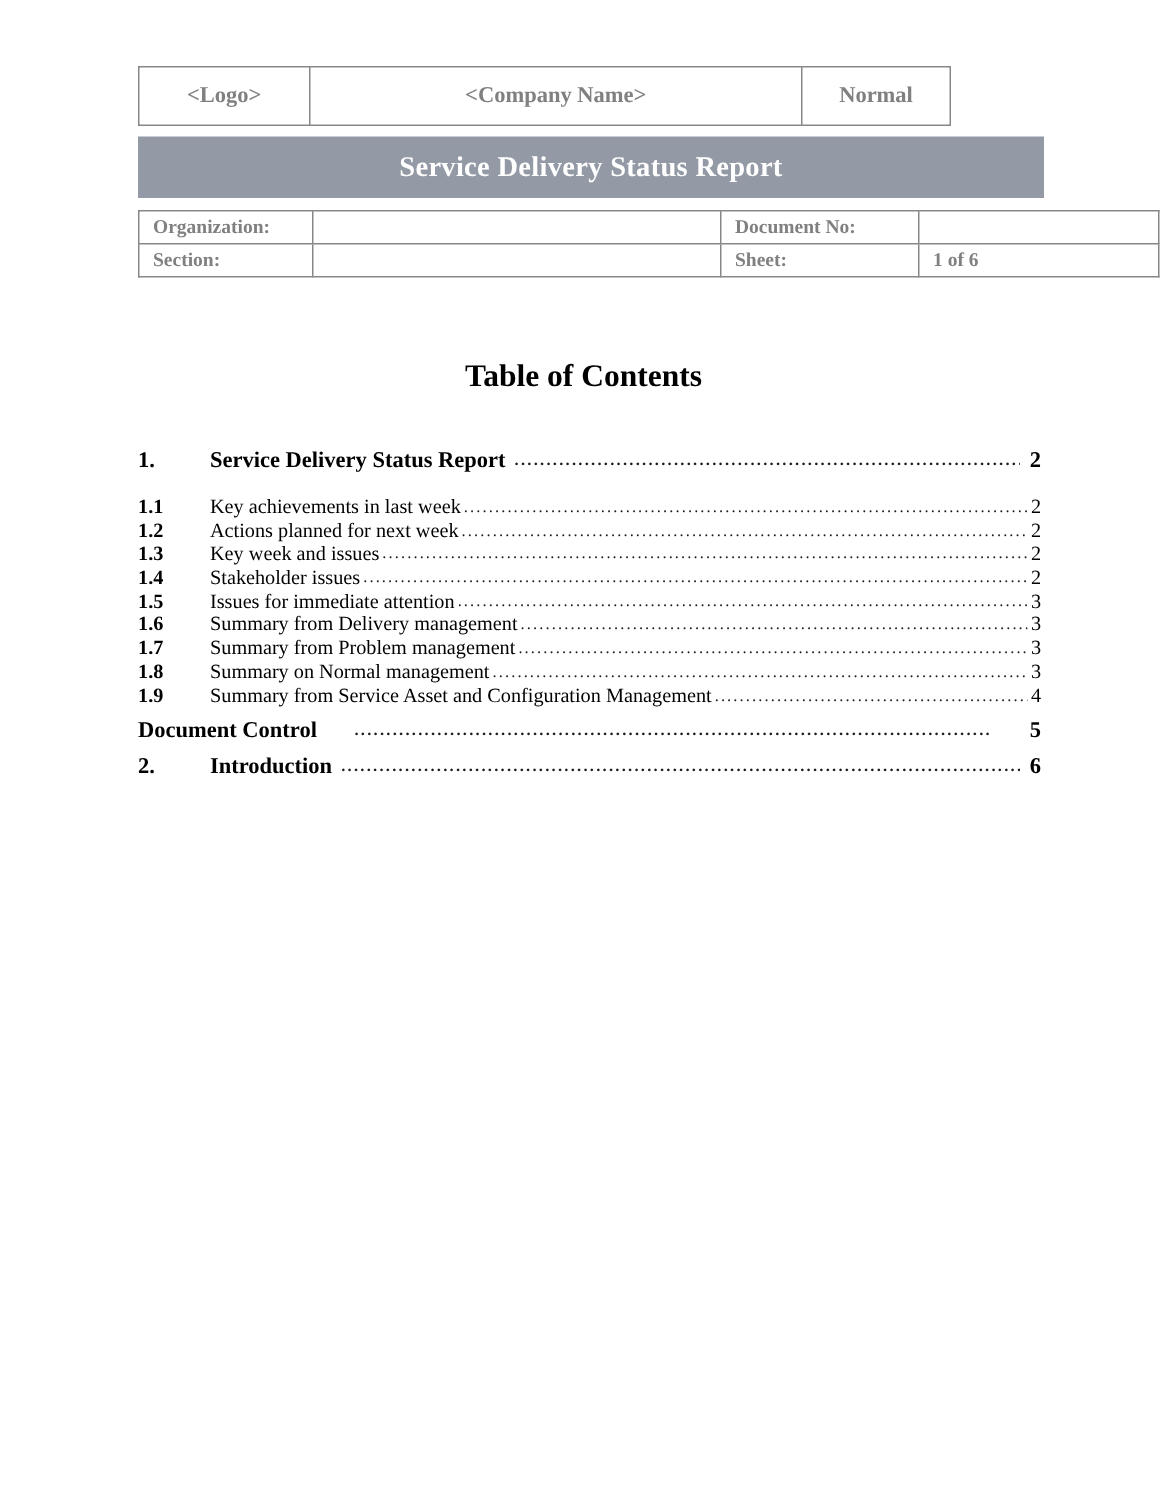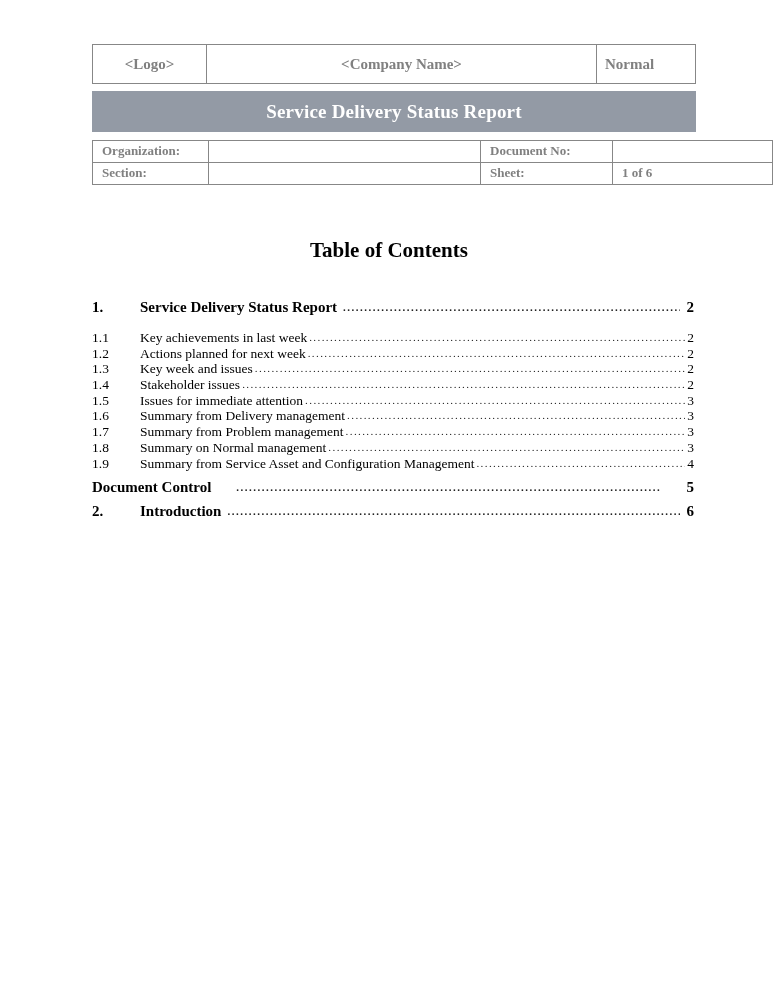--- a/index.html
+++ b/index.html
@@ -22,21 +22,21 @@
     height: 997px;
     background: #ffffff;
     overflow: hidden;
   }
 
   
   .header-table {
     position: absolute;
     left: 92px;
     top: 44px;
-    width: 604px;
+    width: 542px;
     border-collapse: collapse;
     table-layout: fixed;
   }
   .header-table td {
     border: 1px solid #878787;
     height: 38px;
     padding: 0 8px;
     color: #808080;
     font-family: "Liberation Serif", serif;
     font-size: 15px;
@@ -46,20 +46,21 @@
   .cell-logo {
     width: 97px;
     text-align: center;
   }
   .cell-company {
     text-align: center;
     font-size: 16px;
   }
   .cell-normal {
     width: 82px;
+    text-align: center;
     font-weight: normal;
     font-size: 14px;
     color: #8a8a8a;
   }
 
   
   .title-banner {
     position: absolute;
     left: 92px;
     top: 91px;
@@ -164,21 +165,21 @@
     padding: 0 4px;
   }
   .lvl1 .toc-page { min-width: 12px; }
 
   
   .lvl2 {
     font-size: 13.5px;
     font-weight: normal;
     height: 15.7px;
   }
-  .lvl2 .toc-num { width: 48px; }
+  .lvl2 .toc-num { width: 48px; font-weight: bold; }
   .lvl2 .toc-leader { letter-spacing: 1.4px; }
 
   .toc-row.lvl1.first { margin-bottom: 8px; }
   .toc-row.docctrl { margin-top: 8px; gap: 19px; }
   .toc-row.lvl1.intro { margin-top: 1px; }
 </style>
 </head>
 <body>
 
 <div class="page">

